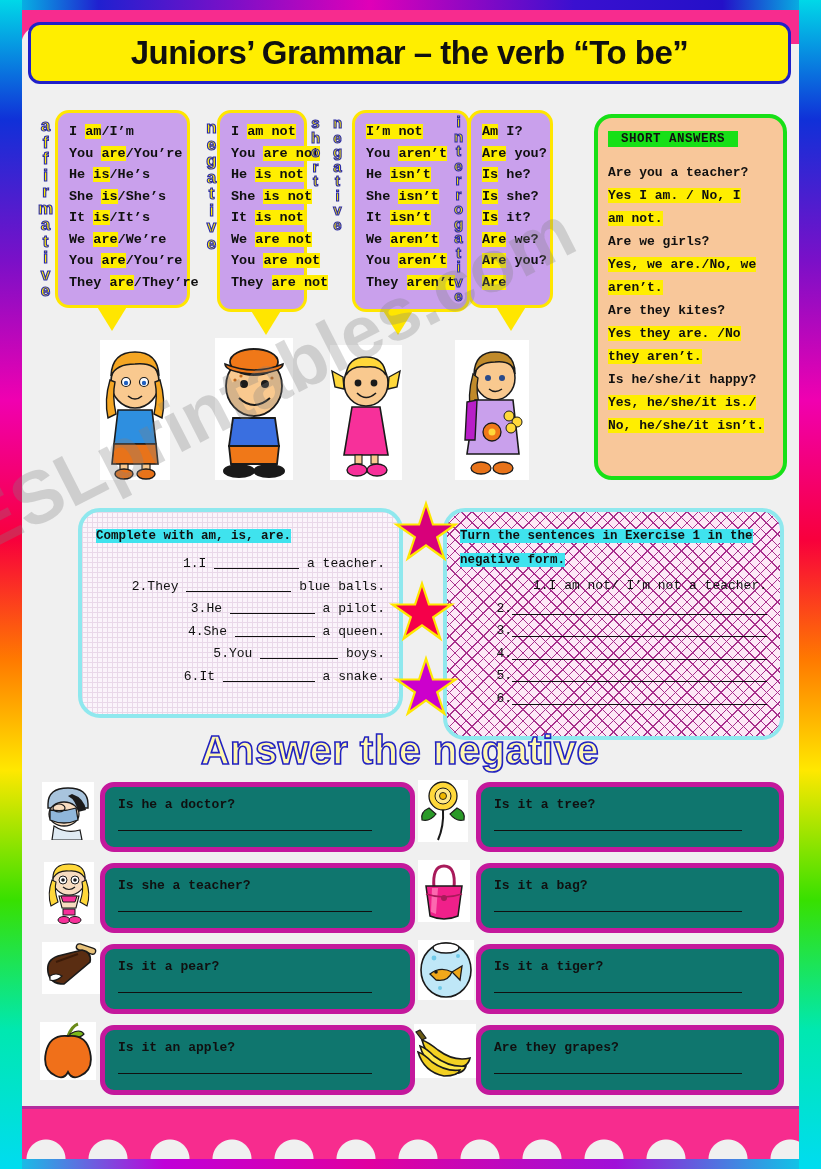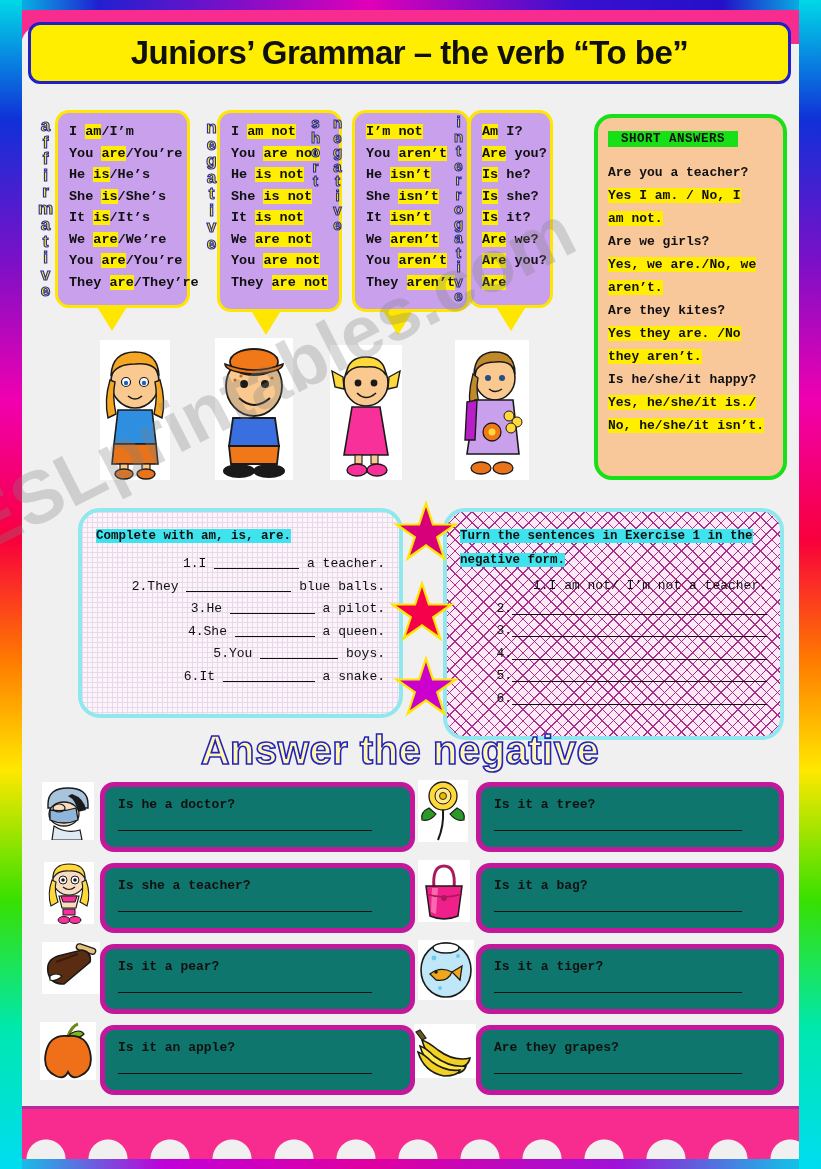--- a/index.html
+++ b/index.html
@@ -133,21 +133,21 @@
       <div class="ln">He <span class="hl">is</span>/He’s</div>
       <div class="ln">She <span class="hl">is</span>/She’s</div>
       <div class="ln">It <span class="hl">is</span>/It’s</div>
       <div class="ln">We <span class="hl">are</span>/We’re</div>
       <div class="ln">You <span class="hl">are</span>/You’re</div>
       <div class="ln">They <span class="hl">are</span>/They’re</div>
     </div>
   <div class="tail" style="left:96px;top:305px;"></div>
 
   <div class="vlabel" style="left:196px;top:118px;height:180px;">negative</div>
-  <div class="bubble" id="col-neg" style="left:217px;top:110px;width:125px;height:202px;">
+  <div class="bubble" id="col-neg" style="left:217px;top:110px;width:90px;height:202px;">
       <div class="ln">I <span class="hl">am not</span></div>
       <div class="ln">You <span class="hl">are not</span></div>
       <div class="ln">He <span class="hl">is not</span></div>
       <div class="ln">She <span class="hl">is not</span></div>
       <div class="ln">It <span class="hl">is not</span></div>
       <div class="ln">We <span class="hl">are not</span></div>
       <div class="ln">You <span class="hl">are not</span></div>
       <div class="ln">They <span class="hl">are not</span></div>
     </div>
   <div class="tail" style="left:250px;top:309px;"></div>

